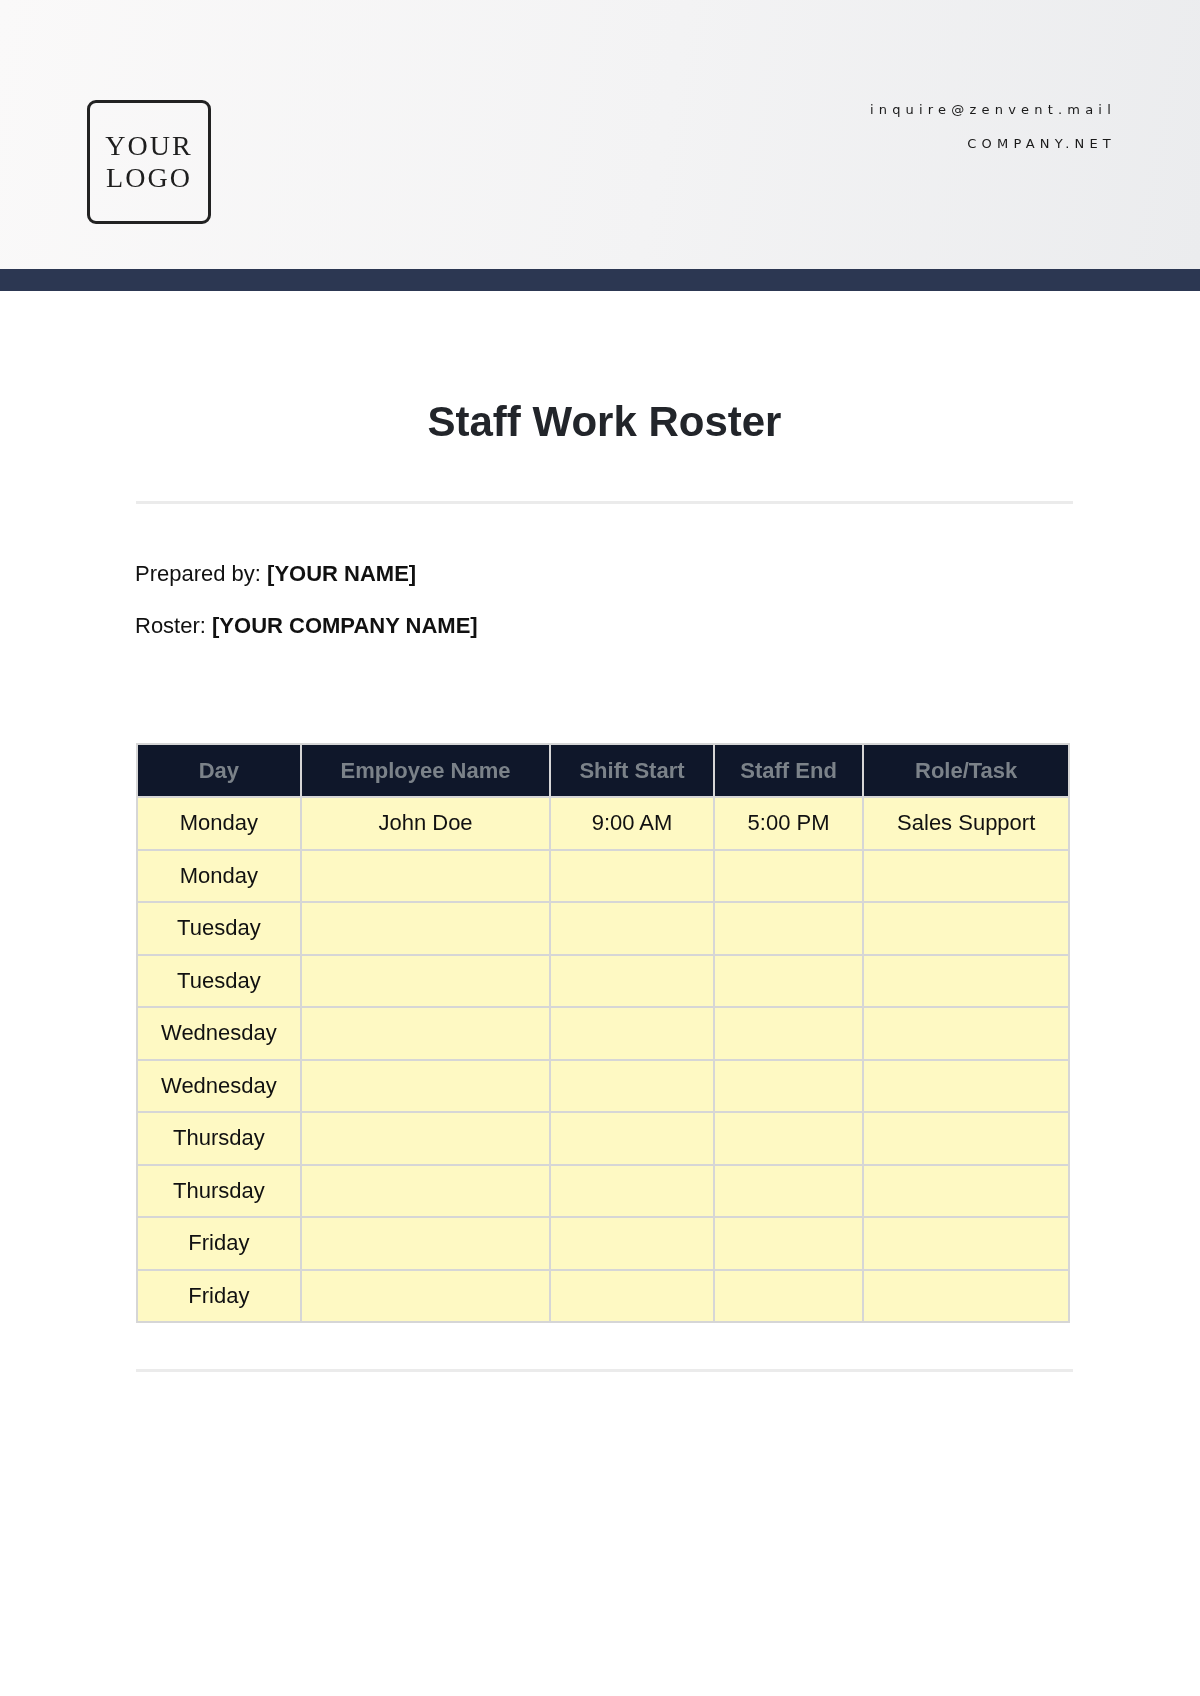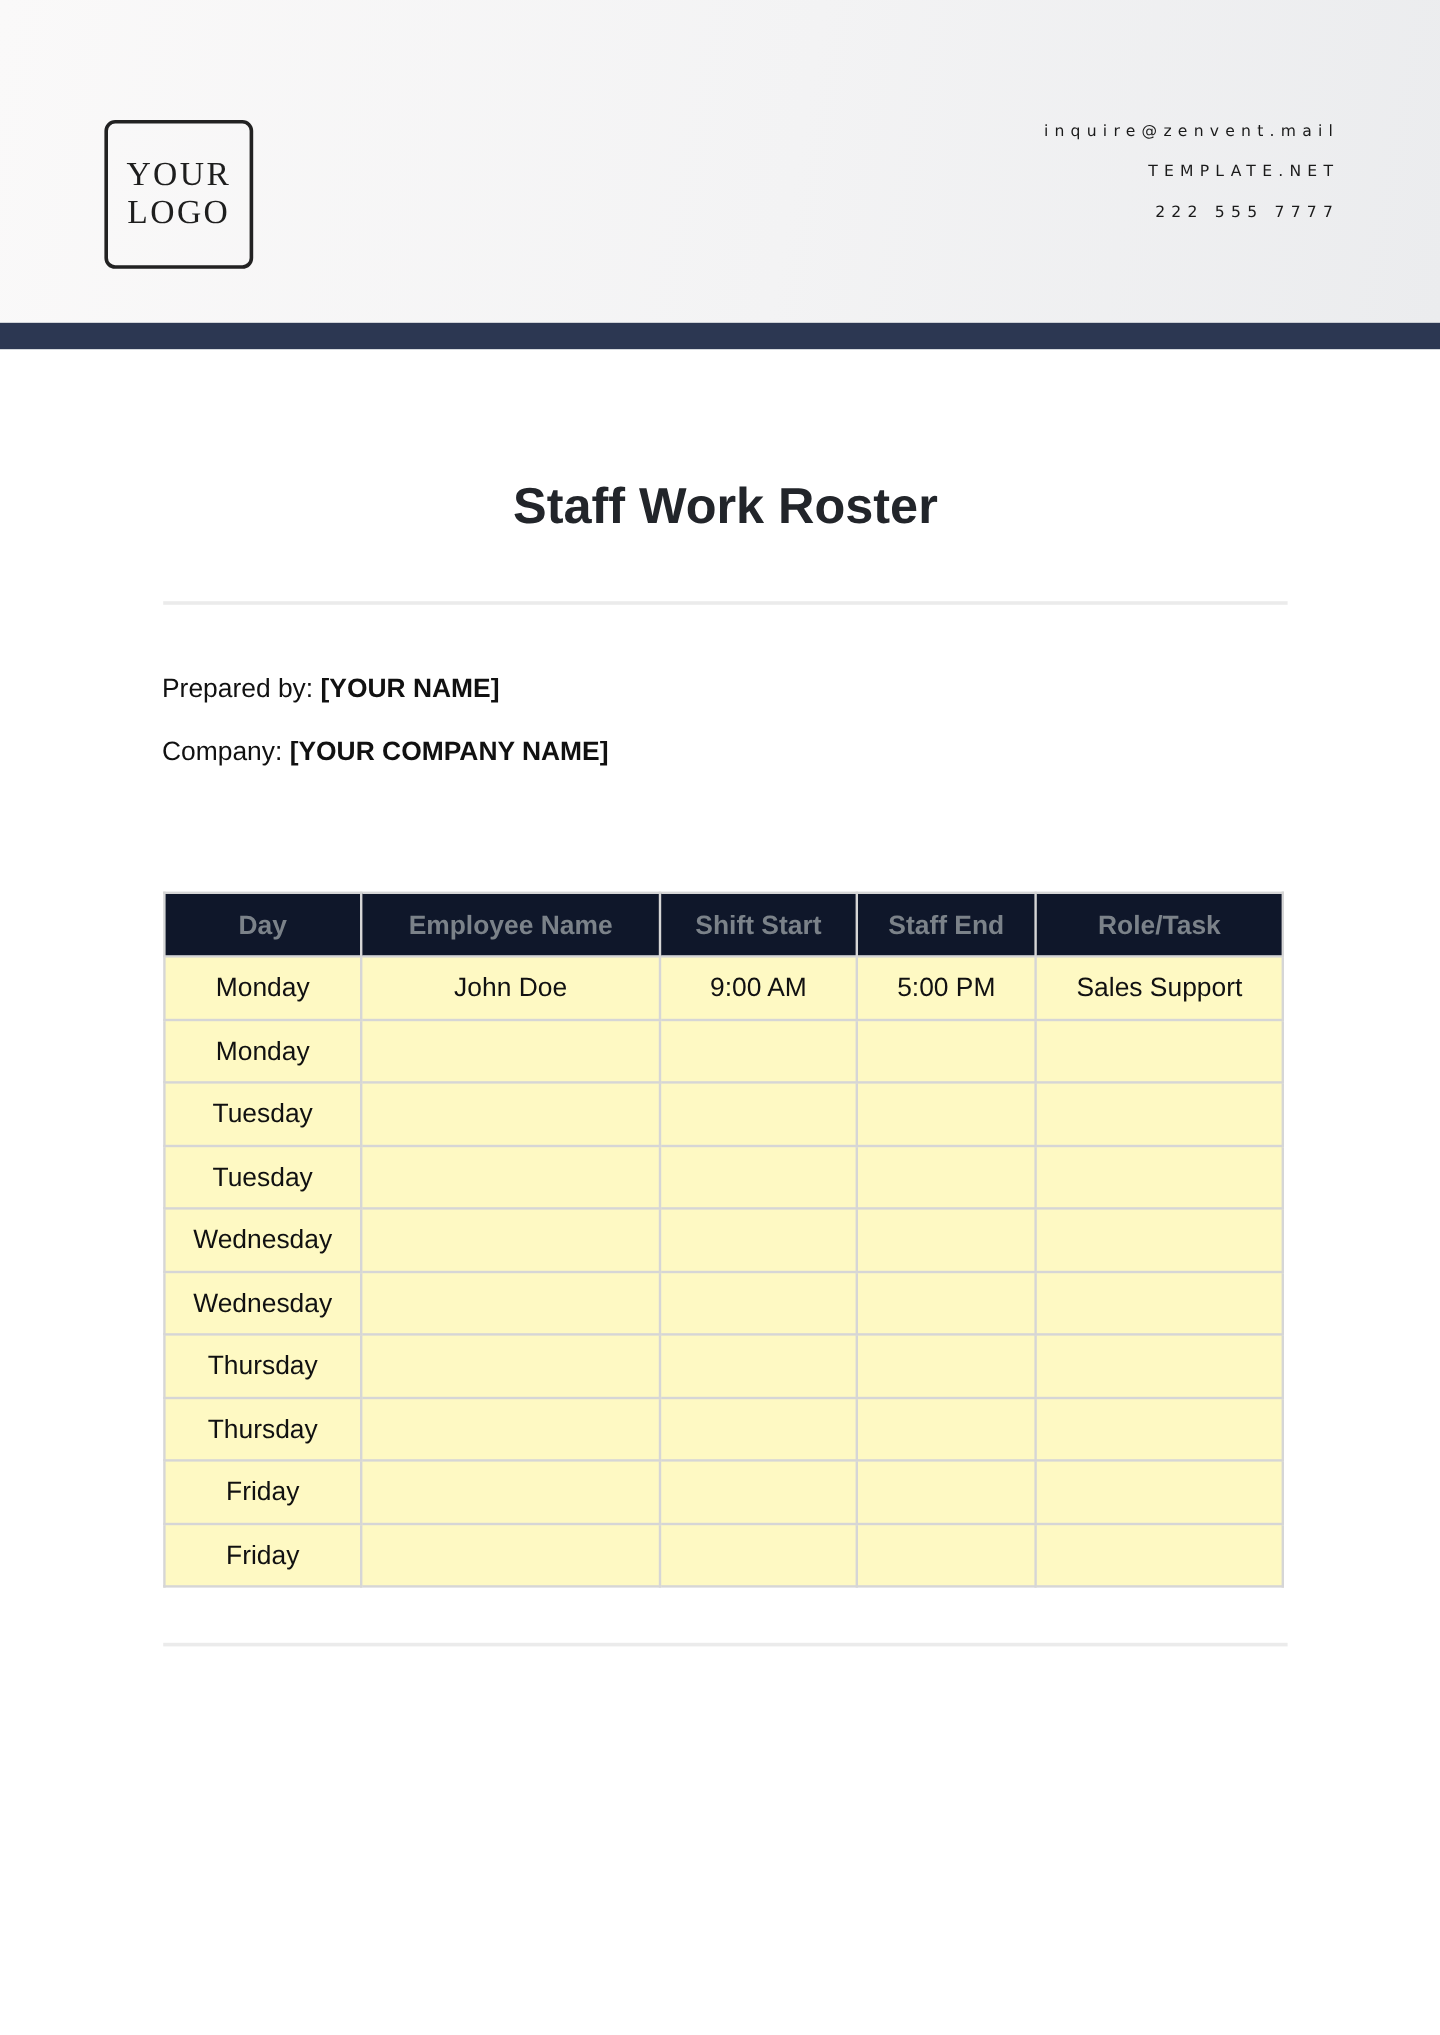--- a/index.html
+++ b/index.html
@@ -45,35 +45,34 @@
 </head>
 <body>
 
 <div class="header">
   <div class="logo">
     <span>YOUR</span>
     <span>LOGO</span>
   </div>
   <div class="contact">
     <div>inquire@zenvent.mail</div>
-    <div>TEMPLATE.NET</div>
-    <div>222 555 7777</div>
+    <div>COMPANY.NET</div>
   </div>
 </div>
 <div class="navbar"></div>
 
 <h1 class="title">Staff Work Roster</h1>
 <div class="divider" style="top:501px;"></div>
 
 <div class="meta" style="top:561px;">
   <span>Prepared by:</span>
   <b>[YOUR NAME]</b>
 </div>
 <div class="meta" style="top:613px;">
-  <span>Company:</span>
+  <span>Roster:</span>
   <b>[YOUR COMPANY NAME]</b>
 </div>
 
 <table class="roster">
   <colgroup>
     <col style="width:164px">
       <col style="width:250px">
       <col style="width:164px">
       <col style="width:150px">
       <col style="width:206px">

